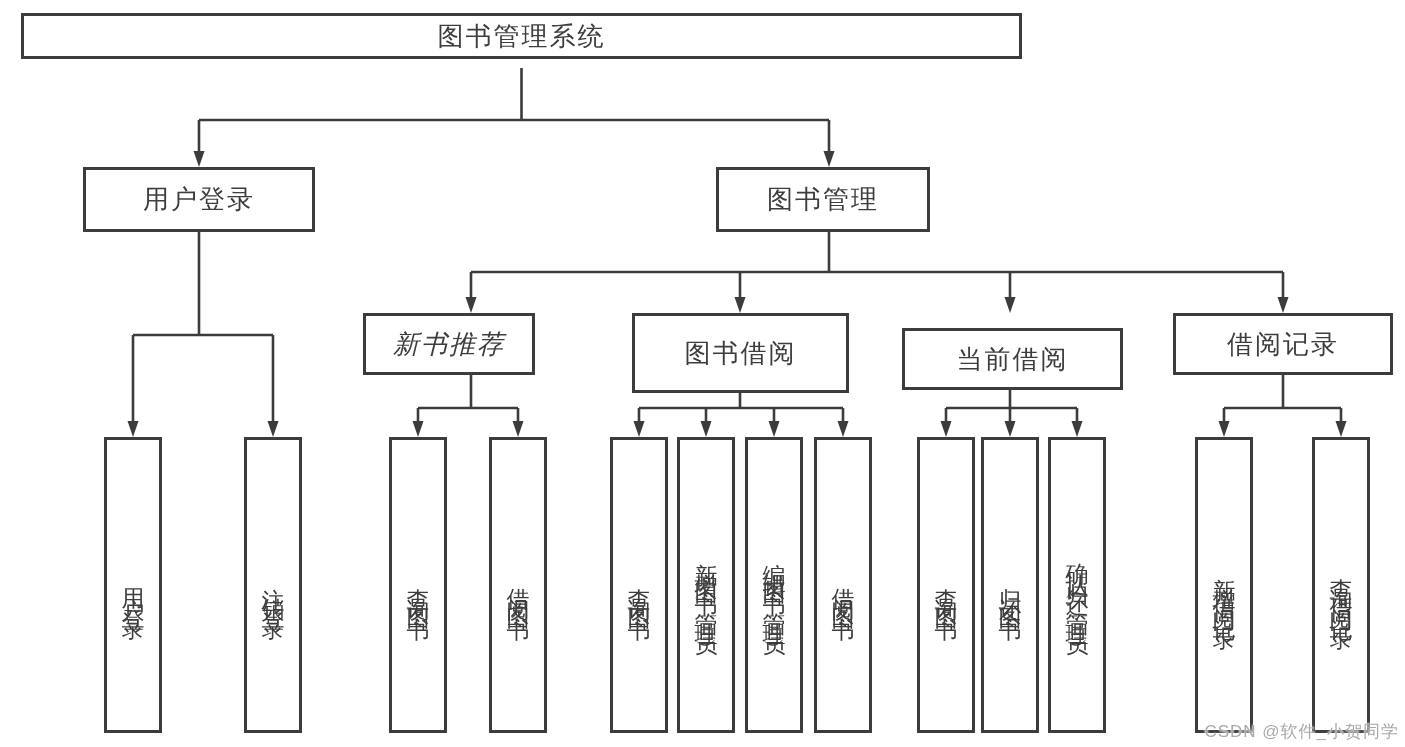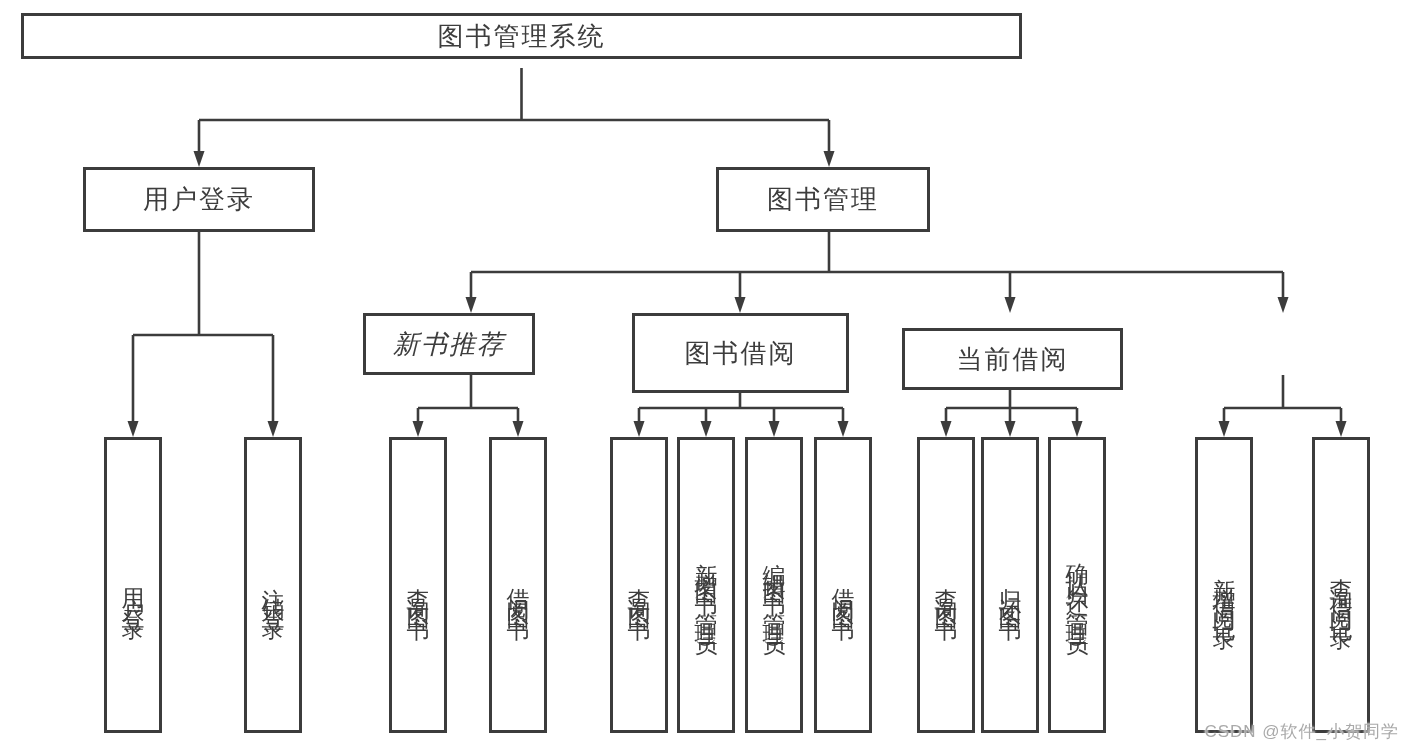--- a/index.html
+++ b/index.html
@@ -121,20 +121,21 @@
   </svg>
 
   <div class="hbox" style="left:21px;top:13px;width:1001px;height:46px;">图书管理系统</div>
 
   <div class="hbox" style="left:83px;top:167px;width:232px;height:65px;">用户登录</div>
   <div class="hbox" style="left:716px;top:167px;width:214px;height:65px;">图书管理</div>
 
   <div class="hbox" style="left:363px;top:313px;width:172px;height:62px;font-style:italic;">新书推荐</div>
   <div class="hbox" style="left:632px;top:313px;width:217px;height:80px;">图书借阅</div>
   <div class="hbox" style="left:902px;top:317px;width:221px;height:62px;margin-top:11px;">当前借阅</div>
+  <div class="hbox" style="left:1173px;top:313px;width:220px;height:62px;">借阅记录</div>
 
   <div class="vbox" style="left:104px;">
     <span class="vtext">用户登录</span>
   </div>
   <div class="vbox" style="left:244px;">
     <span class="vtext">注销登录</span>
   </div>
   <div class="vbox" style="left:389px;">
     <span class="vtext">查询图书</span>
   </div>

